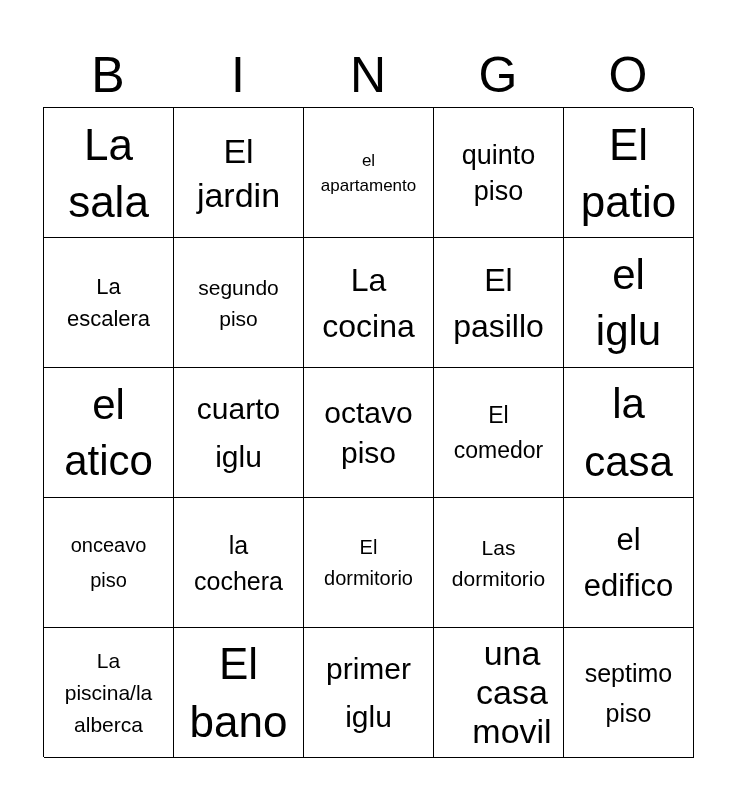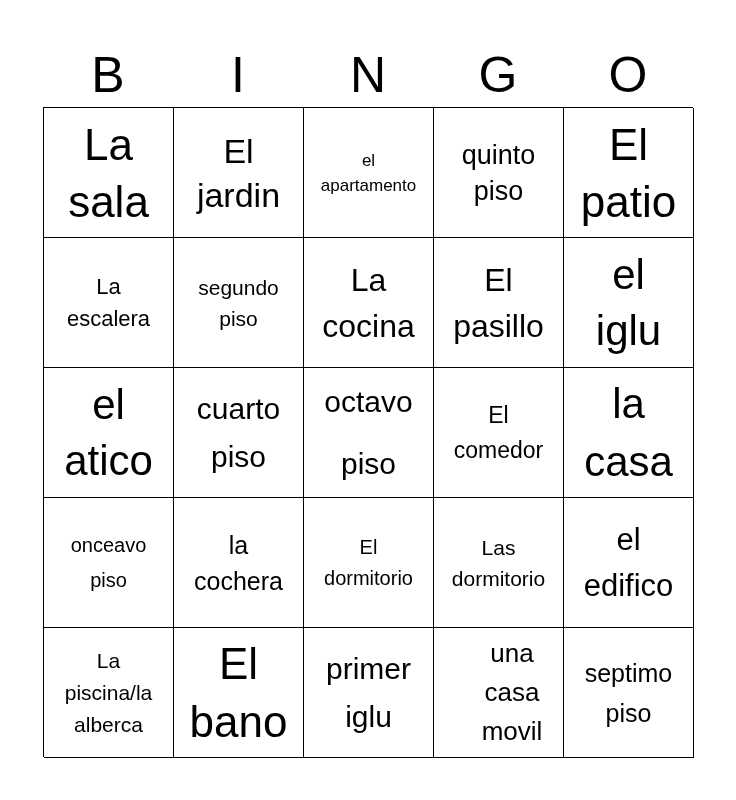--- a/index.html
+++ b/index.html
@@ -120,24 +120,24 @@
       <span class="s-xl" style="font-size:42px;line-height:56px;">el
 iglu</span>
     </div>
 
   <div class="cell">
       <span class="s-xl" style="font-size:42px;line-height:56px;">el
 atico</span>
     </div>
   <div class="cell">
       <span class="s-n" style="font-size:30px;line-height:48px;">cuarto
-piso</span>
+iglu</span>
     </div>
   <div class="cell">
-      <span class="s-n" style="font-size:30px;line-height:62px;">octavo
+      <span class="s-n" style="font-size:30px;line-height:40px;">octavo
 piso</span>
     </div>
   <div class="cell">
       <span class="s-sm" style="font-size:23px;line-height:35px;">El
 comedor</span>
     </div>
   <div class="cell">
       <span class="s-xl" style="font-size:42px;line-height:58px;">la
 casa</span>
     </div>
@@ -170,21 +170,21 @@
     </div>
   <div class="cell">
       <span class="s-xl" style="font-size:44px;line-height:58px;">El
 bano</span>
     </div>
   <div class="cell">
       <span class="s-n" style="font-size:30px;line-height:48px;">primer
 iglu</span>
     </div>
   <div class="cell">
-      <span class="s-s" style="font-size:26px;line-height:39px;margin-left:27px;">una
+      <span class="s-s" style="font-size:34px;line-height:39px;margin-left:27px;">una
 casa
 movil</span>
     </div>
   <div class="cell">
       <span class="s-s" style="font-size:25px;line-height:40px;">septimo
 piso</span>
     </div>
 </div>
 
 </body></html>

